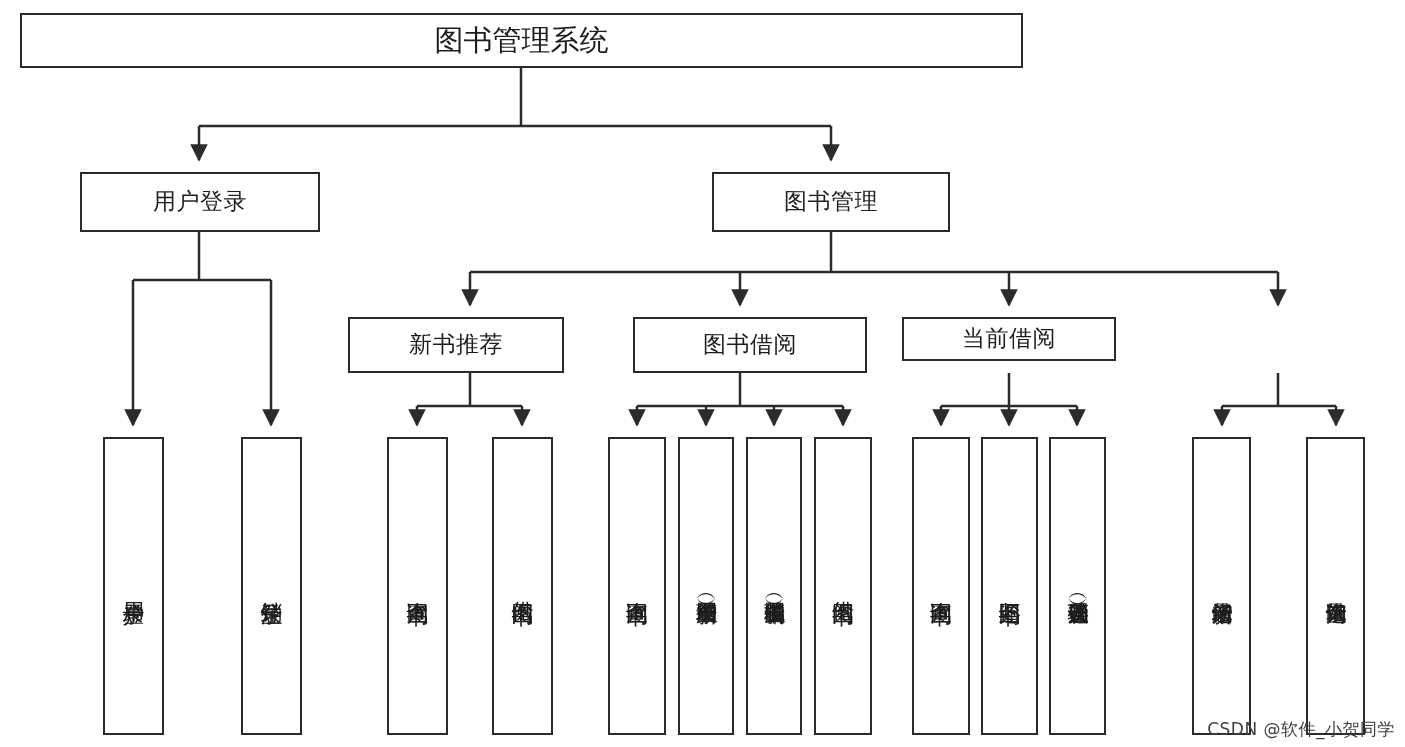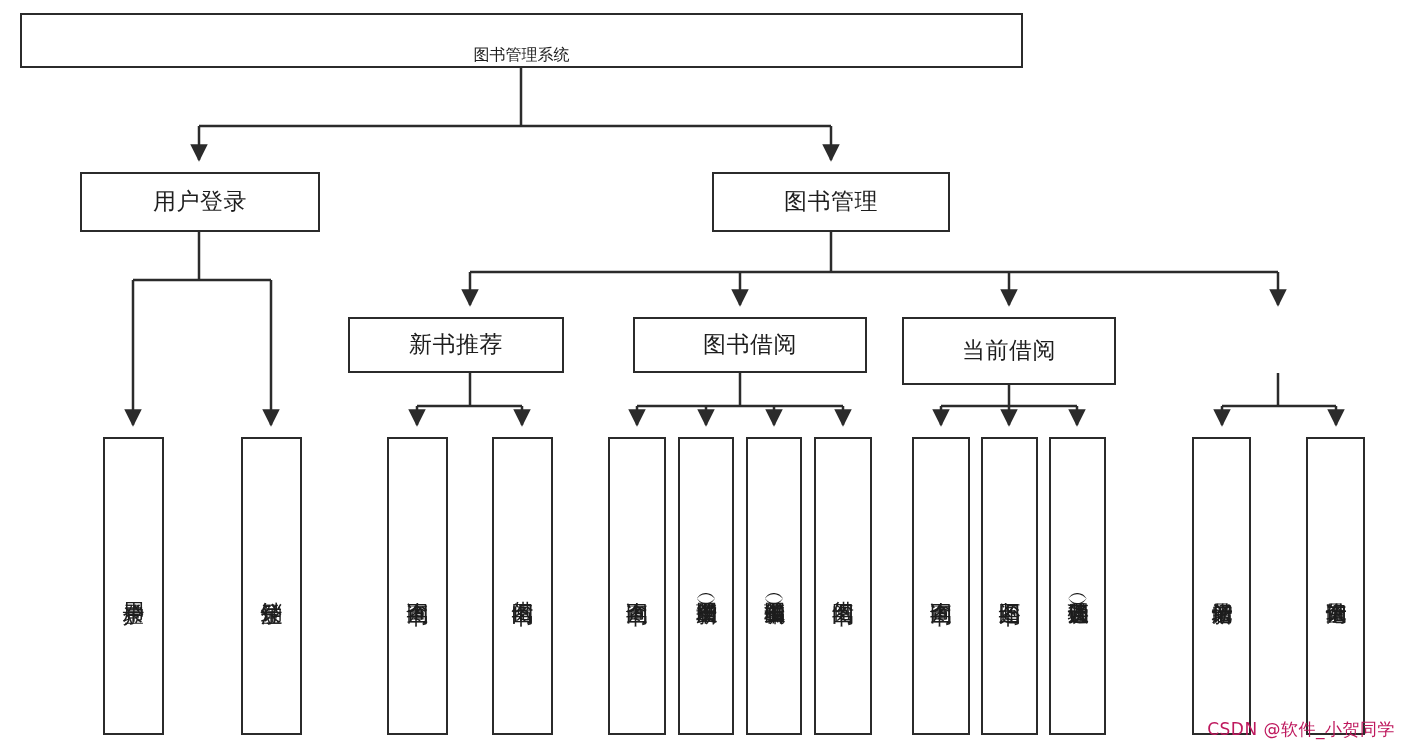--- a/index.html
+++ b/index.html
@@ -34,22 +34,21 @@
     align-items: center;
     justify-content: center;
     color: #1d1d1d;
   }
   .node-h {
     font-size: 23px;
     letter-spacing: 0.5px;
     line-height: 1.2;
   }
   .node-root {
-    font-size: 16px;
-    align-items: flex-end;
+    font-size: 29px;
   }
   .node-v {
     align-items: center;
     justify-content: center;
     padding: 4px 0;
   }
   .vlabel {
     writing-mode: vertical-rl;
     text-orientation: upright;
     font-size: 22px;
@@ -61,21 +60,21 @@
   .vlabel.small {
     font-size: 21px;
     line-height: 1.02;
     letter-spacing: 0px;
   }
   .watermark {
     position: absolute;
     right: 10px;
     bottom: 6px;
     font-size: 17px;
-    color: #be185d;
+    color: #404040;
     letter-spacing: 0.5px;
     white-space: nowrap;
     text-align: right;
   }
 </style>
 </head>
 <body>
 
 <div id="canvas">
 
@@ -142,21 +141,21 @@
   </div>
 
   <div class="node node-h" style="left:348px; top:317px; width:216px; height:56px;">
     <span>新书推荐</span>
   </div>
 
   <div class="node node-h" style="left:633px; top:317px; width:234px; height:56px;">
     <span>图书借阅</span>
   </div>
 
-  <div class="node node-h" style="left:902px; top:317px; width:214px; height:68px;">
+  <div class="node node-h" style="left:902px; top:317px; width:214px; height:44px;">
     <span>当前借阅</span>
   </div>
 
 
   <div class="node node-v" style="left:103px; top:437px; width:61px; height:298px;">
     <span class="vlabel">用户登录</span>
   </div>
 
   <div class="node node-v" style="left:241px; top:437px; width:61px; height:298px;">
     <span class="vlabel">注销登录</span>

